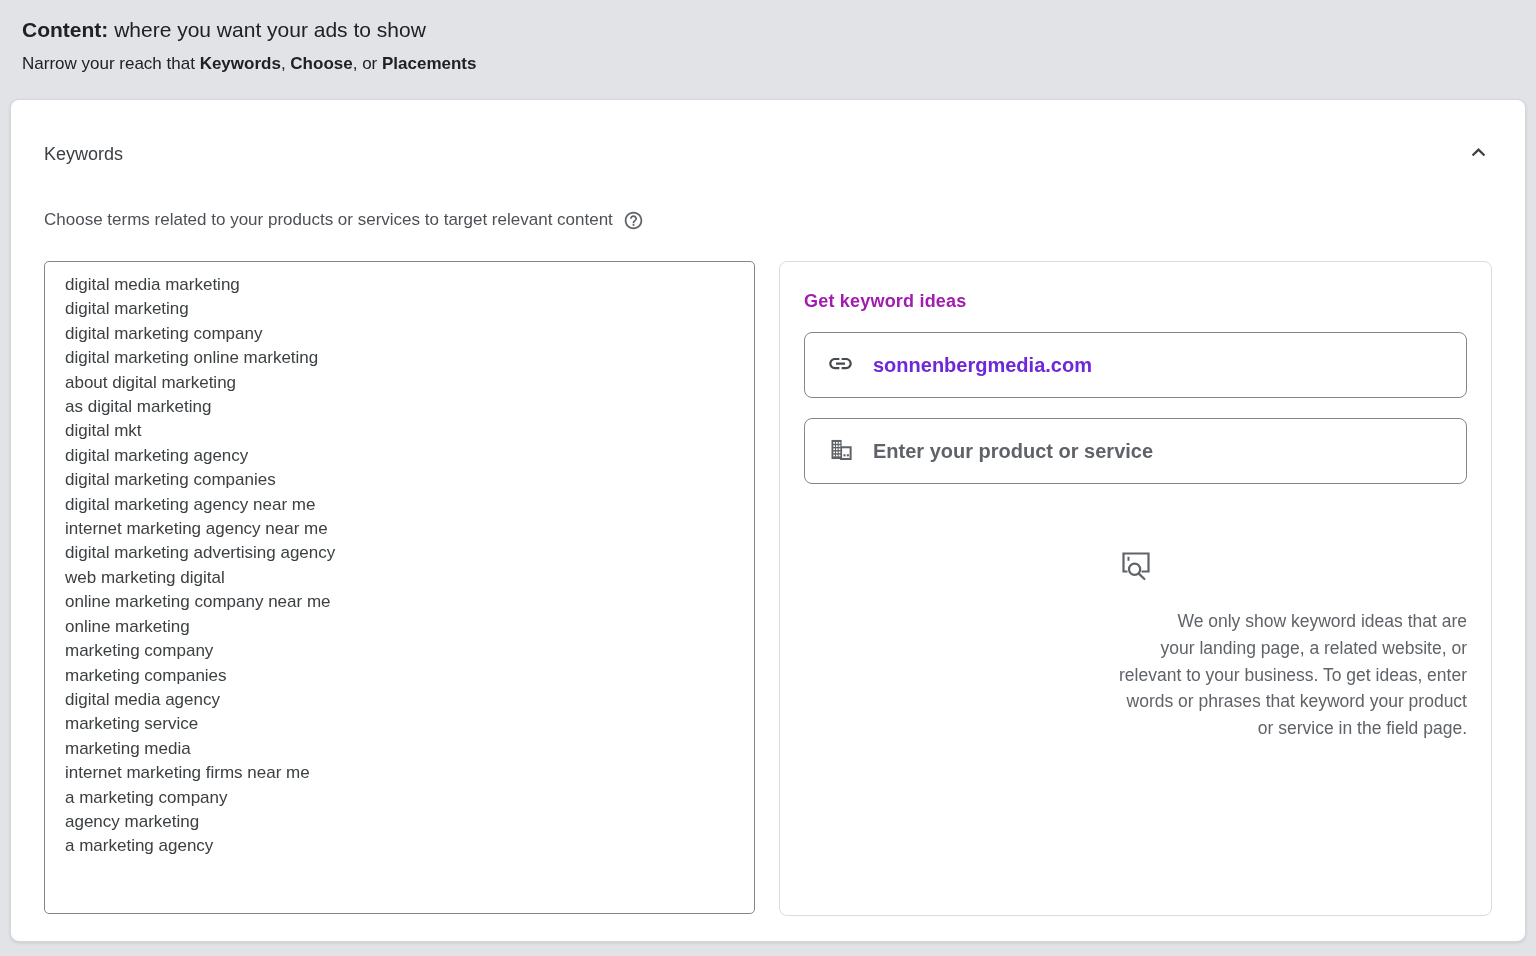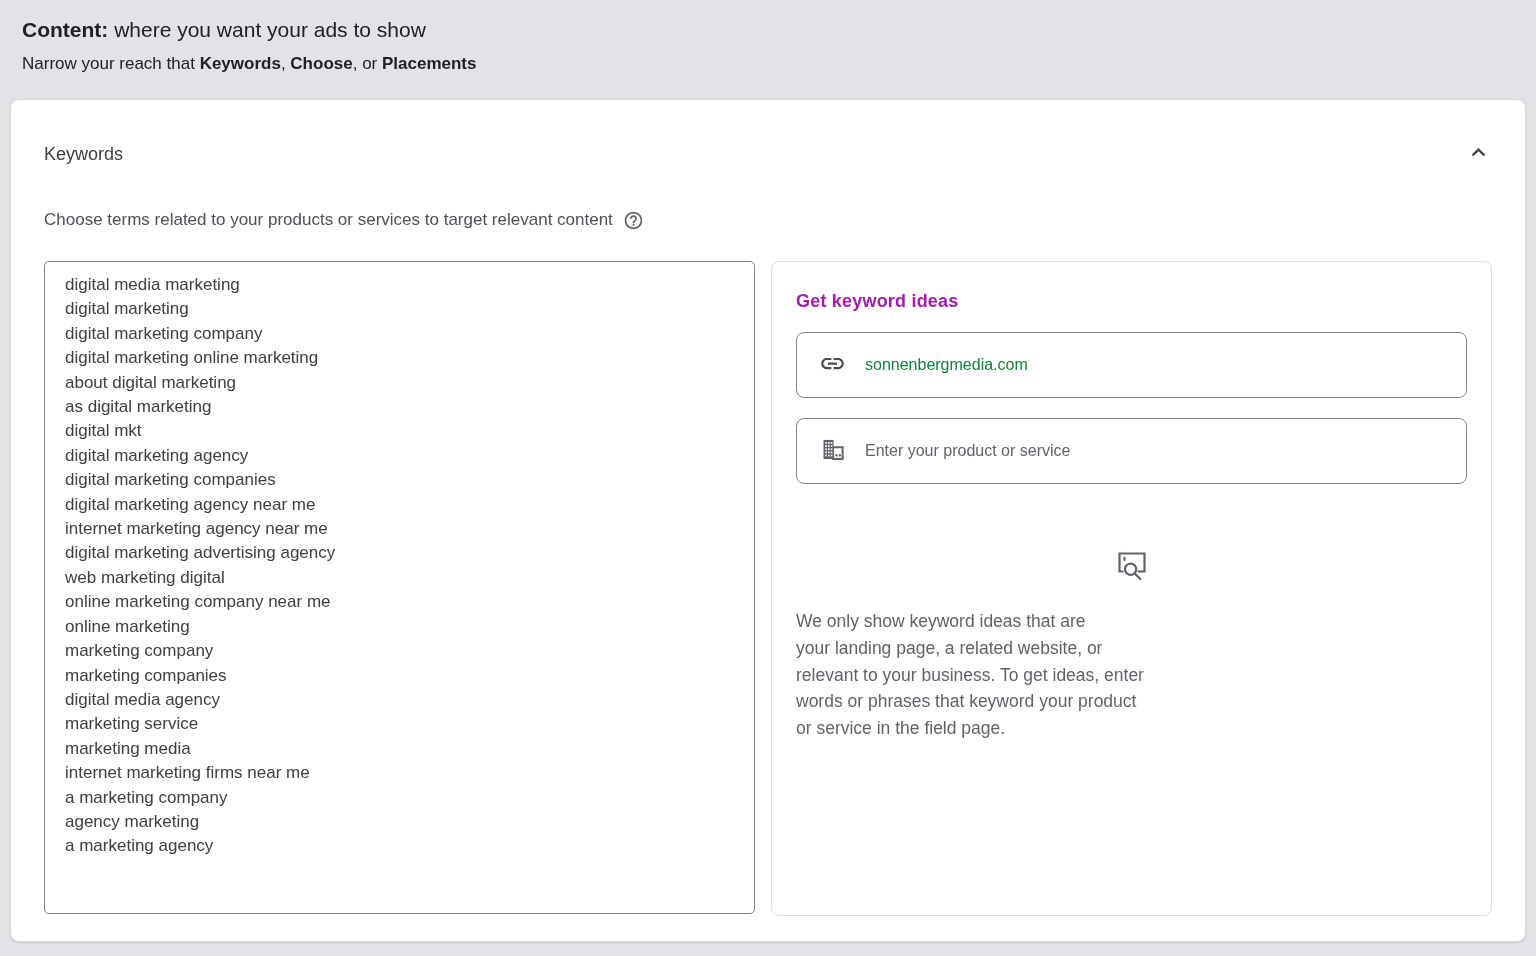--- a/index.html
+++ b/index.html
@@ -41,21 +41,21 @@
     display:flex;align-items:center;justify-content:center;
   }
   .section-desc{
     margin-top:36px;
     display:flex;align-items:flex-start;gap:10px;
     font-size:17px;color:#4d5156;
   }
   .help-btn{background:none;border:none;padding:0;cursor:pointer;display:flex;align-items:center;}
 
   
-  .content-row{display:flex;gap:16px;margin-top:27px;}
+  .content-row{display:flex;gap:24px;margin-top:27px;}
   .keywords-textarea{
     width:711px;height:653px;
     box-sizing:border-box;
     border:1px solid #80868b;
     border-radius:5px;
     padding:11px 14px 11px 20px;
     font-family:"Liberation Sans", sans-serif;
     font-size:17px;line-height:24.4px;
     color:#3c4043;
     resize:none;outline:none;background:#fff;
@@ -72,28 +72,28 @@
   .idea-input{
     display:flex;align-items:center;gap:17px;
     height:66px;box-sizing:border-box;
     border:1px solid #80868b;border-radius:8px;
     padding:0 20px 0 22px;
     margin-top:20px;background:#fff;
   }
   .idea-input input{
     border:none;outline:none;flex:1;
     font-family:"Liberation Sans", sans-serif;
-    font-size:16px;color:#15803d;background:transparent;
+    font-size:20px;color:#6d28d9;background:transparent;font-weight:bold;
   }
   .idea-input input::placeholder{color:#5f6368;opacity:1;}
   .empty-state{margin-top:60px;text-align:center;}
   .ideas-note{
     margin:20px auto 0 auto;
     font-size:17.5px;line-height:26.8px;
-    color:#5f6368;text-align:left;
+    color:#5f6368;text-align:right;
   }
 </style>
 </head>
 <body>
 
 <div class="page-header">
   <div class="page-title">
     <span class="bold">Content:</span><span> where you want your ads to show</span>
   </div>
   <div class="page-subtitle"><span>Narrow your reach that </span><b>Keywords</b><span>, </span><b>Choose</b><span>, or </span><b>Placements</b></div>

